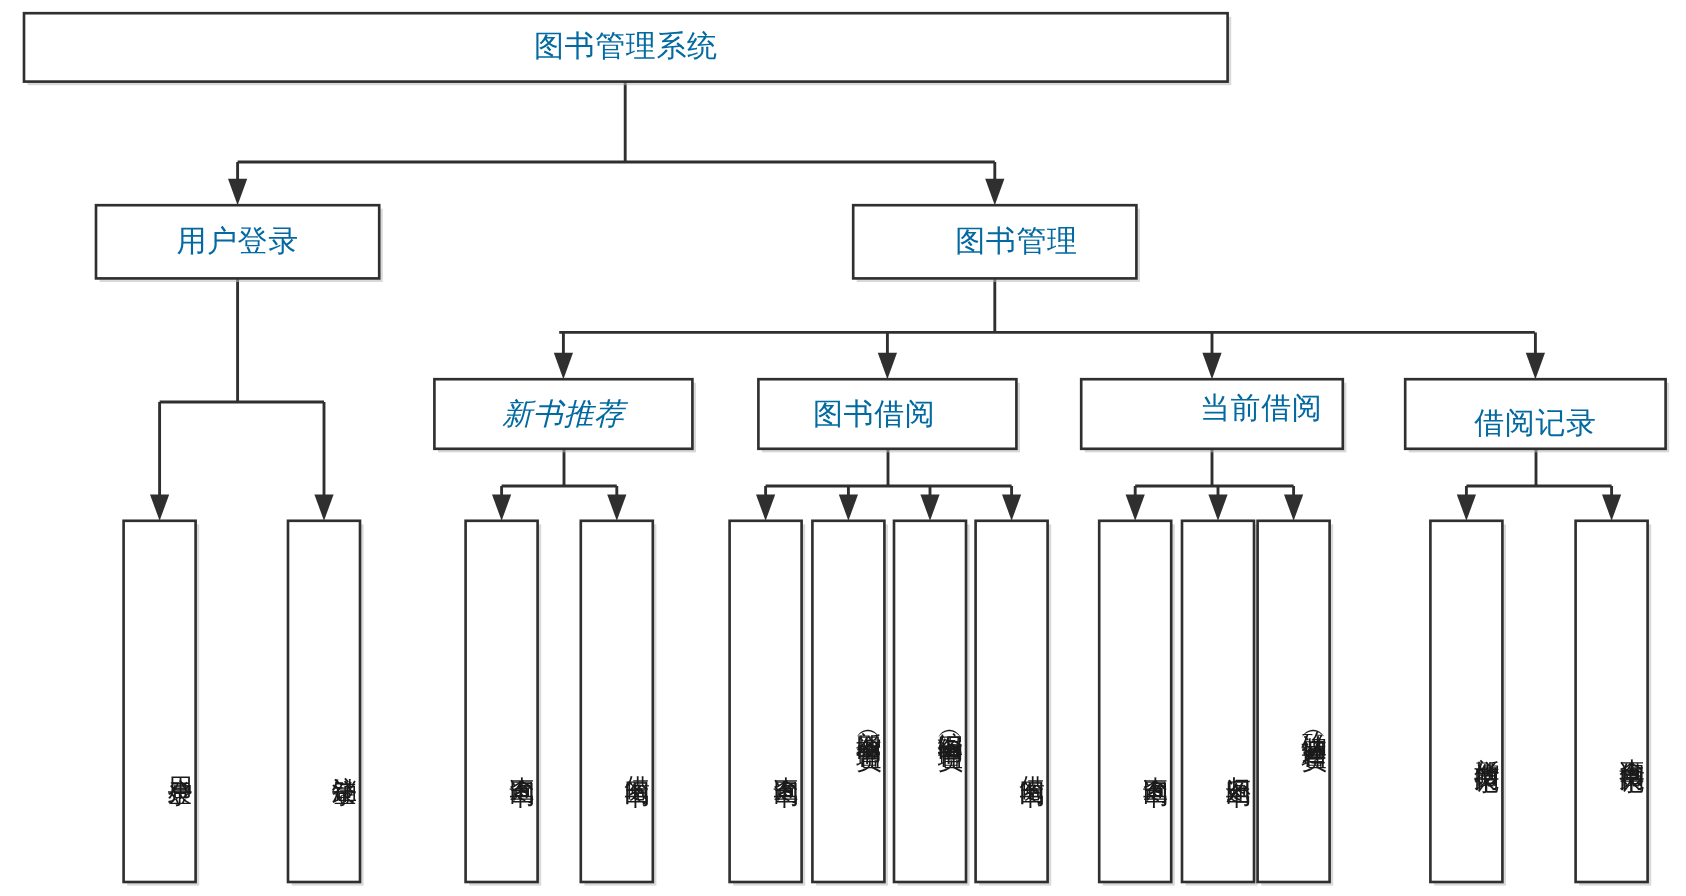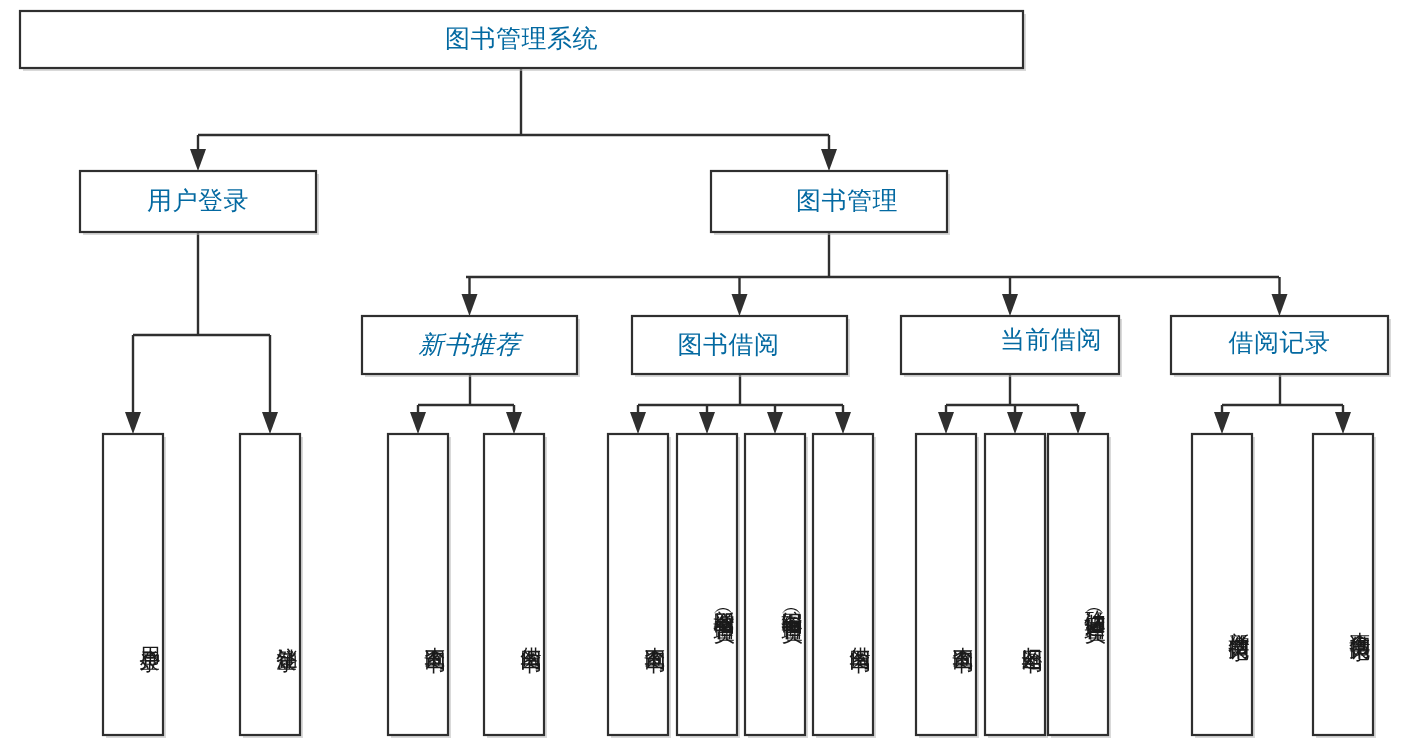--- a/index.html
+++ b/index.html
@@ -187,21 +187,21 @@
       </g>
   </svg>
 
   <div id="labels-layer">
       <div class="node-label-h" style="left: 20px; top: 11px; width: 1003px; height: 57px;">图书管理系统</div>
       <div class="node-label-h" style="left: 80px; top: 171px; width: 236px; height: 61px;">用户登录</div>
       <div class="node-label-h" style="left: 711px; top: 171px; width: 272px; height: 61px; border-radius: 14px;">图书管理</div>
       <div class="node-label-h" style="left: 362px; top: 316px; width: 215px; height: 58px; font-style: italic;">新书推荐</div>
       <div class="node-label-h" style="left: 632px; top: 316px; width: 193px; height: 58px;">图书借阅</div>
       <div class="node-label-h" style="left: 930px; top: 316px; width: 218px; height: 49px; margin-left: 12px;">当前借阅</div>
-      <div class="node-label-h" style="left: 1171px; top: 314px; width: 217px; height: 58px;">借阅记录</div>
+      <div class="node-label-h" style="left: 1171px; top: 324px; width: 217px; height: 58px;">借阅记录</div>
       <div class="node-label-v" style="left: 103px; top: 434px; width: 60px; height: 301px; padding-top: 99px; box-sizing: border-box;">用户登录</div>
       <div class="node-label-v" style="left: 240px; top: 434px; width: 60px; height: 301px; padding-top: 99px; box-sizing: border-box;">注销登录</div>
       <div class="node-label-v" style="left: 388px; top: 434px; width: 60px; height: 301px; padding-top: 99px; box-sizing: border-box;">查询图书</div>
       <div class="node-label-v" style="left: 484px; top: 434px; width: 60px; height: 301px; padding-top: 99px; box-sizing: border-box;">借阅图书</div>
       <div class="node-label-v" style="left: 608px; top: 434px; width: 60px; height: 301px; padding-top: 99px; box-sizing: border-box;">查询图书</div>
       <div class="node-label-v" style="left: 677px; top: 434px; width: 60px; height: 301px; padding-top: 34px; box-sizing: border-box;">新增图书（管理员）</div>
       <div class="node-label-v" style="left: 745px; top: 434px; width: 60px; height: 301px; padding-top: 34px; box-sizing: border-box;">编辑图书（管理员）</div>
       <div class="node-label-v" style="left: 813px; top: 434px; width: 60px; height: 301px; padding-top: 99px; box-sizing: border-box;">借阅图书</div>
       <div class="node-label-v" style="left: 916px; top: 434px; width: 60px; height: 301px; padding-top: 99px; box-sizing: border-box;">查询图书</div>
       <div class="node-label-v" style="left: 985px; top: 434px; width: 60px; height: 301px; padding-top: 99px; box-sizing: border-box;">归还图书</div>

